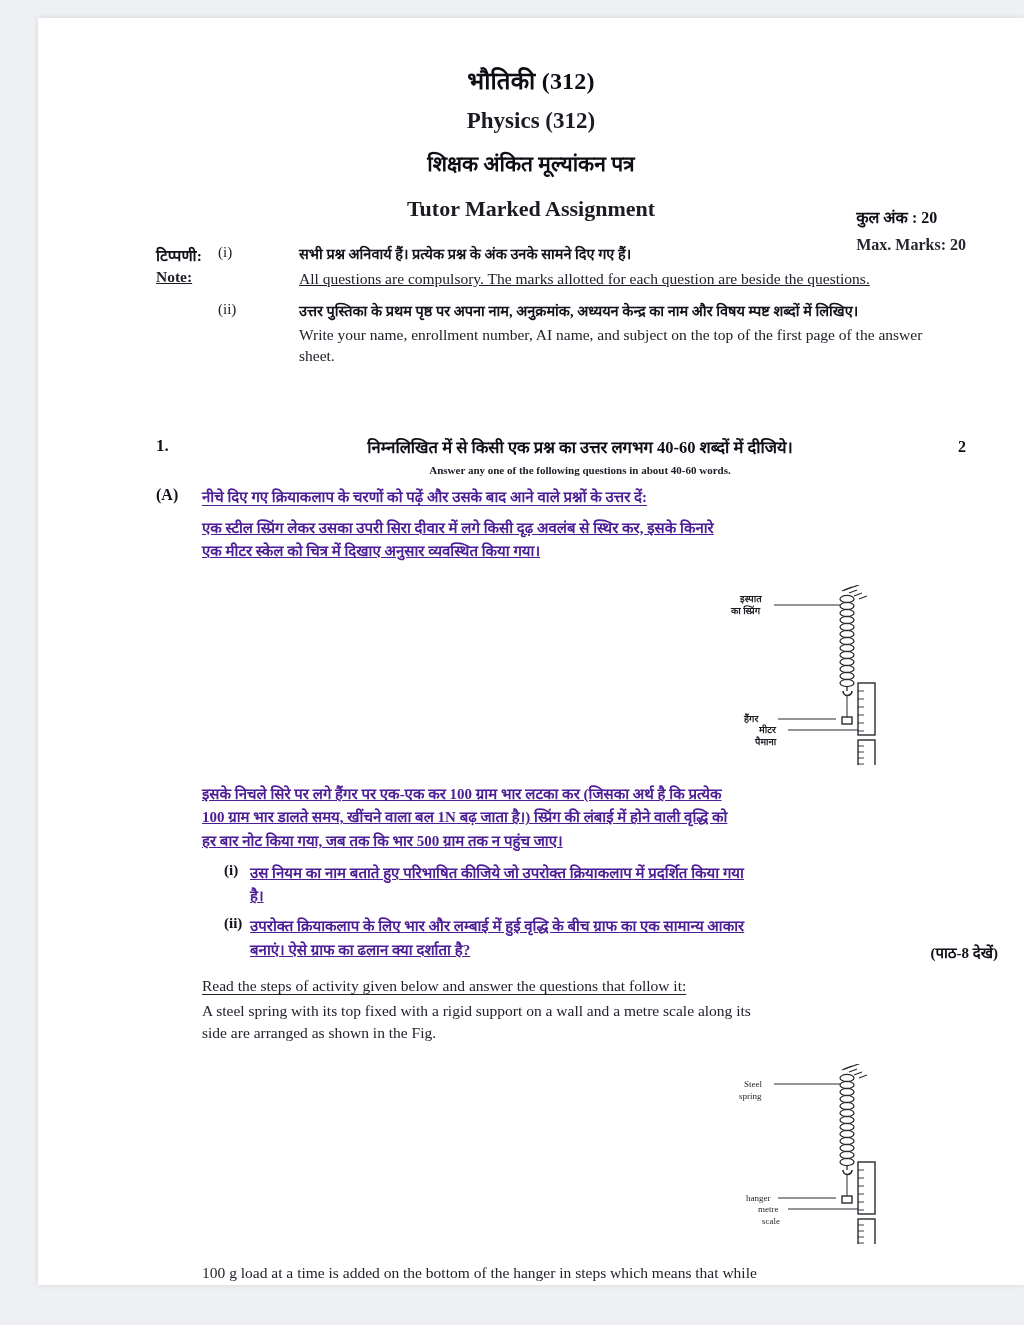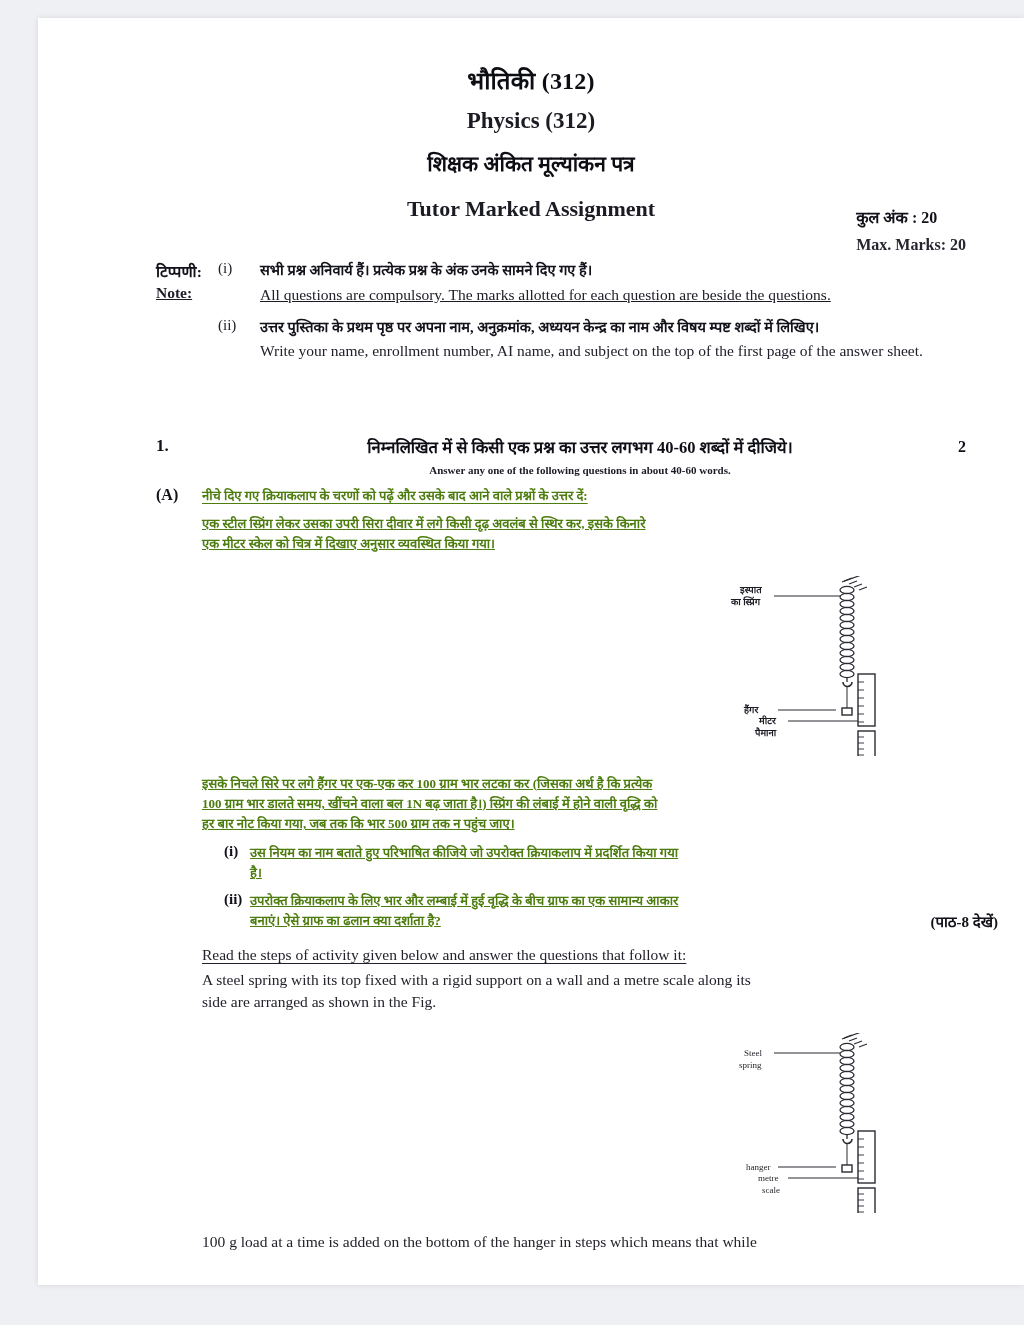--- a/index.html
+++ b/index.html
@@ -40,44 +40,44 @@
   }
 
   
   .marks{
     position:absolute;right:58px;top:188px;text-align:left;
   }
   .marks .m-hi{font-weight:bold;font-size:16px;color:#11111a;}
   .marks .m-en{font-weight:bold;font-size:16px;color:#262630;margin-top:8px;}
 
   
-  .noteblock{position:absolute;left:118px;top:242px;width:790px;}
+  .noteblock{position:absolute;left:118px;top:226px;width:790px;}
   .nrow{display:flex;align-items:flex-start;}
   .nlabel{width:62px;flex:0 0 62px;font-weight:bold;font-size:15.5px;color:#11111a;}
   .nlabel.en{font-weight:bold;font-size:15.5px;color:#20202a;}
   .nnum{width:42px;flex:0 0 42px;font-size:15px;color:#20202a;}
-  .nbody{flex:1;}
+  .nbody{flex:1;margin-left:39px;}
   .hi-t{font-weight:bold;font-size:14.5px;line-height:1.38;color:#12121b;}
   .en-t{font-size:15.5px;line-height:1.36;color:#20202a;}
   .gap12{height:12px;}
 
   
   .q1{position:absolute;left:118px;top:418px;width:800px;}
   .qhead{display:flex;align-items:flex-start;}
   .qnum{width:48px;flex:0 0 48px;font-weight:bold;font-size:17px;color:#11111a;}
   .qtext{flex:1;text-align:center;}
   .q-hi-b{font-weight:bold;font-size:16.5px;line-height:1.4;color:#0e0e17;}
   .q-en-b{font-weight:bold;font-size:11px;line-height:1.4;color:#1b1b25;}
   .qmarks{position:absolute;right:-10px;top:2px;font-weight:bold;font-size:16px;color:#11111a;}
 
   .sub{display:flex;align-items:flex-start;margin-top:8px;}
   .subnum{width:46px;flex:0 0 46px;font-weight:bold;font-size:16px;color:#11111a;}
   .subbody{flex:1;}
   .und{ text-decoration:underline; text-underline-offset:3px; }
-  .hi-body{font-weight:bold;font-size:13px;line-height:1.55;color:#4d7c0f;text-decoration:underline;}
+  .hi-body{font-weight:bold;font-size:15px;line-height:1.55;color:#4c1d95;text-decoration:underline;}
   .en-body{font-size:15.5px;line-height:1.42;color:#22222c;}
   .en-body-u{font-size:15.5px;line-height:1.42;color:#22222c;text-decoration:underline;text-underline-offset:3px;}
 
   .rom{display:flex;align-items:flex-start;margin-top:6px;}
   .romnum{width:26px;flex:0 0 26px;font-weight:bold;font-size:15px;color:#11111a;}
   .rombody{flex:1;position:relative;}
   .ref{position:absolute;right:0;bottom:0;font-weight:bold;font-size:15px;color:#12121b;}
   .romline{position:relative;}
   .figwrap{display:flex;justify-content:flex-end;}
   .lbl{font-size:9px;color:#26262e;font-family:"Liberation Serif",serif;line-height:1.15;}

